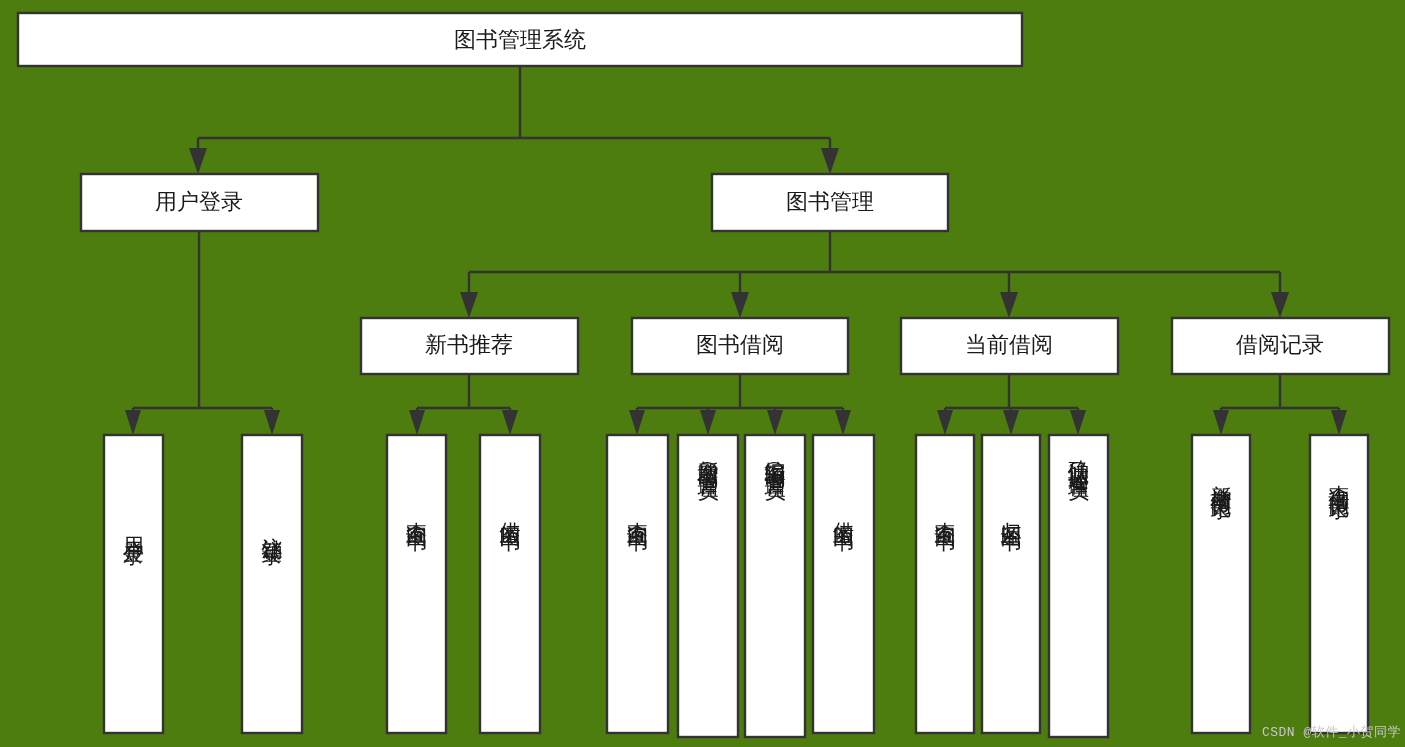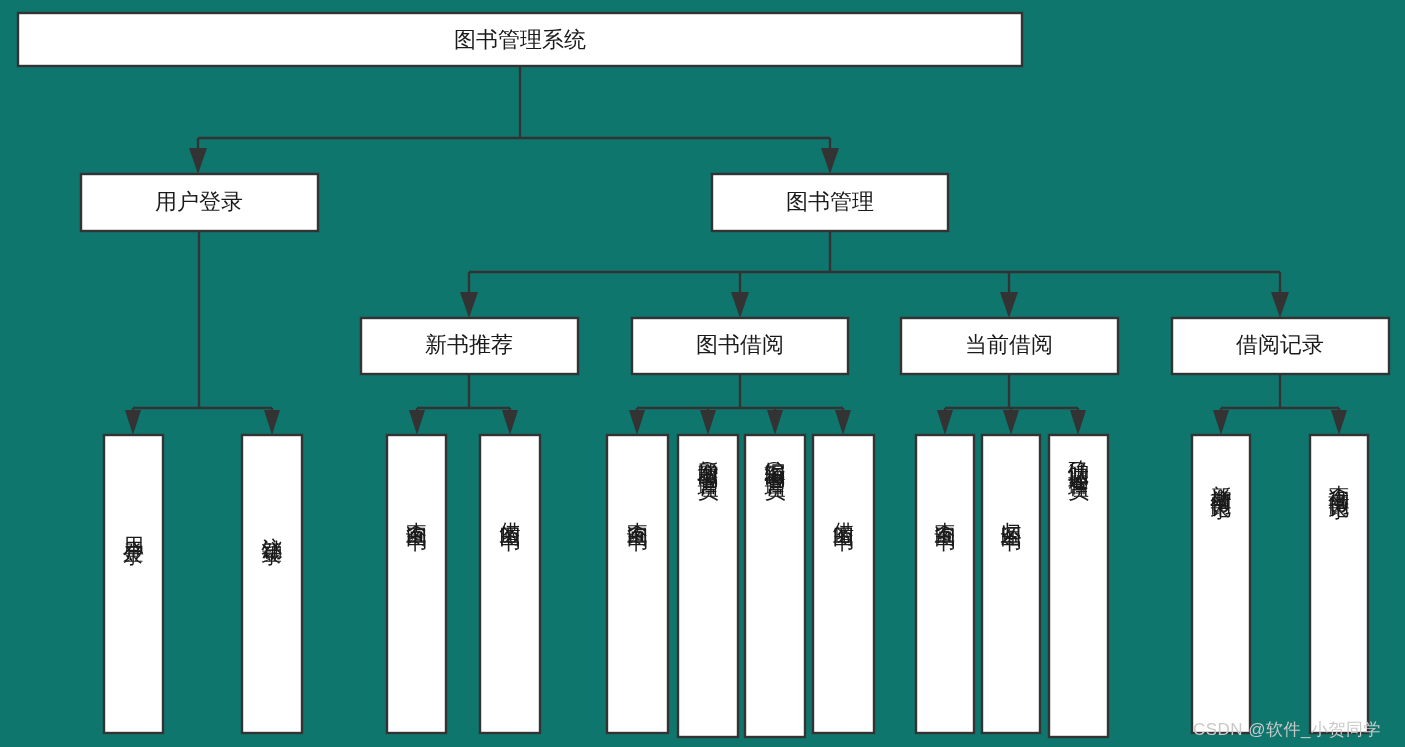--- a/index.html
+++ b/index.html
@@ -11,21 +11,21 @@
   body {
     width: 1405px;
     height: 747px;
     font-family: "DejaVu Sans", "Liberation Sans", sans-serif;
     overflow: hidden;
   }
   #diagram-root {
     position: relative;
     width: 1405px;
     height: 747px;
-    background: #0f766e;
+    background: #4d7c0f;
   }
   svg#tree-svg {
     position: absolute;
     left: 0;
     top: 0;
     width: 1405px;
     height: 747px;
     display: block;
   }
   .node-box {
@@ -61,24 +61,24 @@
     writing-mode: vertical-rl;
     text-orientation: upright;
     font-family: "DejaVu Sans", "Liberation Sans", sans-serif;
     font-size: 21px;
     letter-spacing: 3px;
     color: #1a1a1a;
     white-space: nowrap;
   }
   #watermark {
     position: absolute;
-    right: 24px;
+    right: 4px;
     bottom: 6px;
-    font-family: Liberation Sans, sans-serif;
-    font-size: 17px;
+    font-family: Liberation Mono, monospace;
+    font-size: 13px;
     color: #c9c9c9;
     letter-spacing: 0.5px;
     white-space: nowrap;
     user-select: none;
   }
 </style>
 </head>
 <body>
 
 <div id="diagram-root">

